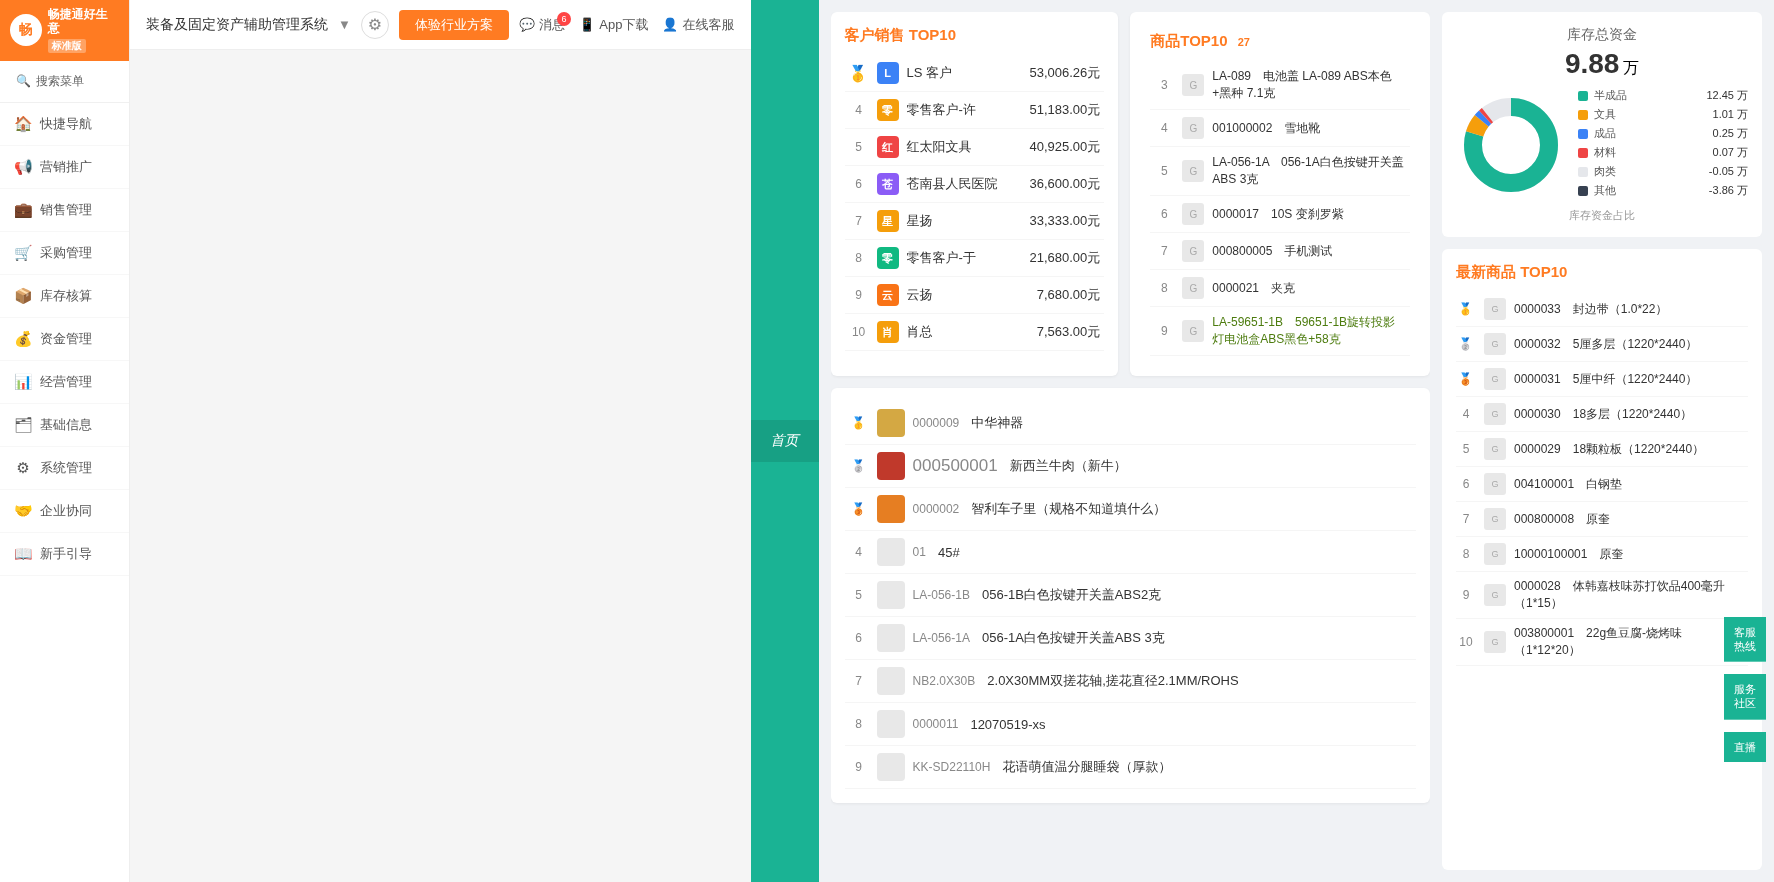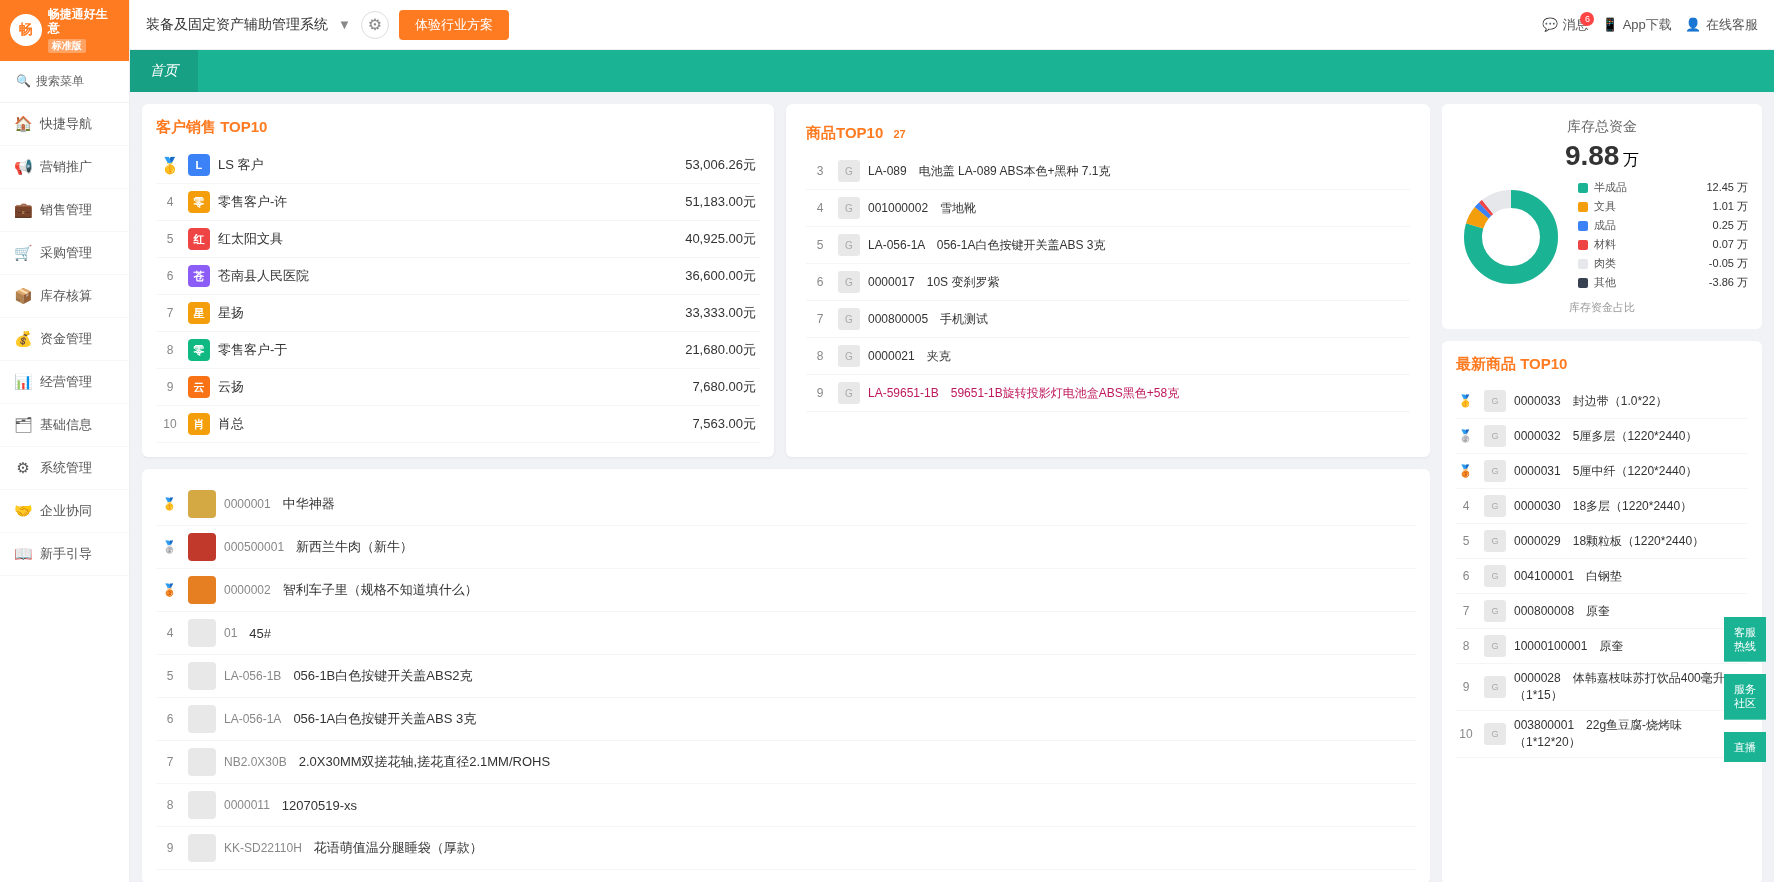--- a/index.html
+++ b/index.html
@@ -54,21 +54,20 @@
       font-size: 13px;
       cursor: pointer;
       border-bottom: 1px solid #f7f7f7;
     }
     .nav-icon { font-size: 15px; width: 18px; text-align: center; }
 
     
     .main-content {
       flex: 1;
       display: flex;
-      flex-direction: column;
       overflow: hidden;
     }
 
     
     .topbar {
       background: #fff;
       border-bottom: 1px solid #eee;
       display: flex;
       align-items: center;
       padding: 0 16px;
@@ -492,40 +491,40 @@
                 <div class="new-product-thumb">
                   <span style="font-size:10px;color:#aaa;">G</span>
                 </div>
                 <span style="font-size:12px;color:#333;">0000021　夹克</span>
               </div>
               <div class="ranking-row">
                 <span class="rank-num">9</span>
                 <div class="new-product-thumb">
                   <span style="font-size:10px;color:#aaa;">G</span>
                 </div>
-                <span style="font-size:12px;color:#be185d;">LA-59651-1B　59651-1B旋转投影灯电池盒ABS黑色+58克</span>
+                <span style="font-size:12px;color:#4d7c0f;">LA-59651-1B　59651-1B旋转投影灯电池盒ABS黑色+58克</span>
               </div>
             </div>
           </div>
         </div>
 
         <div class="card hot-products-bottom">
           <div>
             <div class="hot-product-row">
               <span class="product-rank-num medal-gold">🥇</span>
               <div class="product-thumb" style="background:#d4a843;">
               </div>
-              <span style="font-size:12px;color:#888;margin-right:4px;">0000001</span>
+              <span style="font-size:12px;color:#888;margin-right:4px;">0000009</span>
               <span style="font-size:13px;color:#333;">中华神器</span>
             </div>
             <div class="hot-product-row">
               <span class="product-rank-num medal-silver">🥈</span>
               <div class="product-thumb" style="background:#c0392b;">
               </div>
-              <span style="font-size:12px;color:#888;margin-right:4px;">000500001</span>
+              <span style="font-size:17px;color:#888;margin-right:4px;">000500001</span>
               <span style="font-size:13px;color:#333;">新西兰牛肉（新牛）</span>
             </div>
             <div class="hot-product-row">
               <span class="product-rank-num medal-bronze">🥉</span>
               <div class="product-thumb" style="background:#e67e22;">
               </div>
               <span style="font-size:12px;color:#888;margin-right:4px;">0000002</span>
               <span style="font-size:13px;color:#333;">智利车子里（规格不知道填什么）</span>
             </div>
             <div class="hot-product-row">

